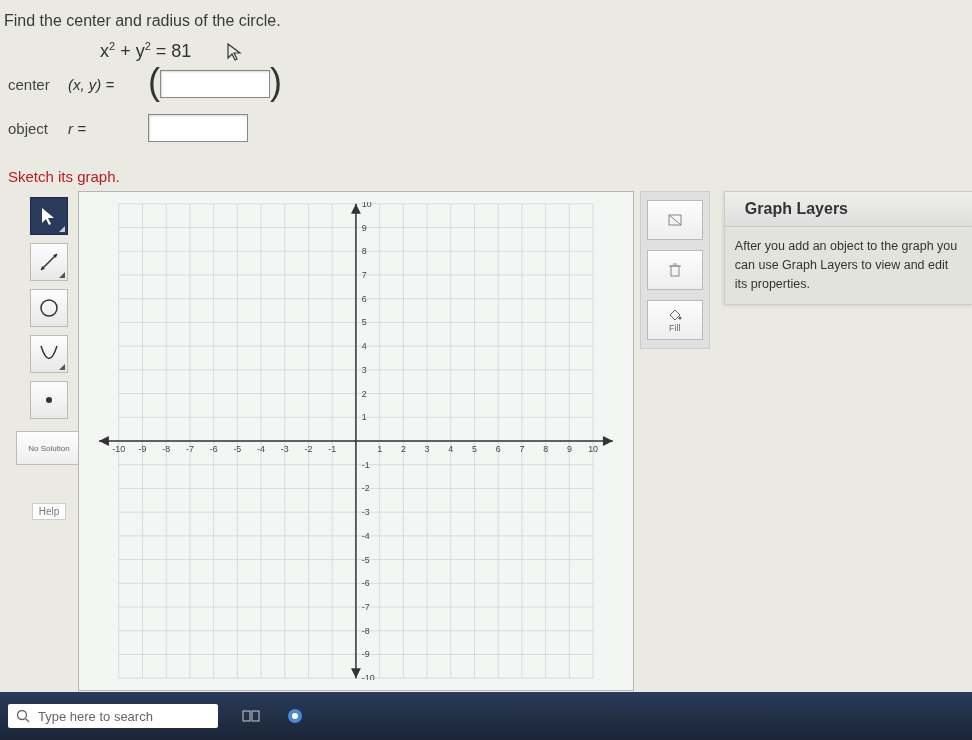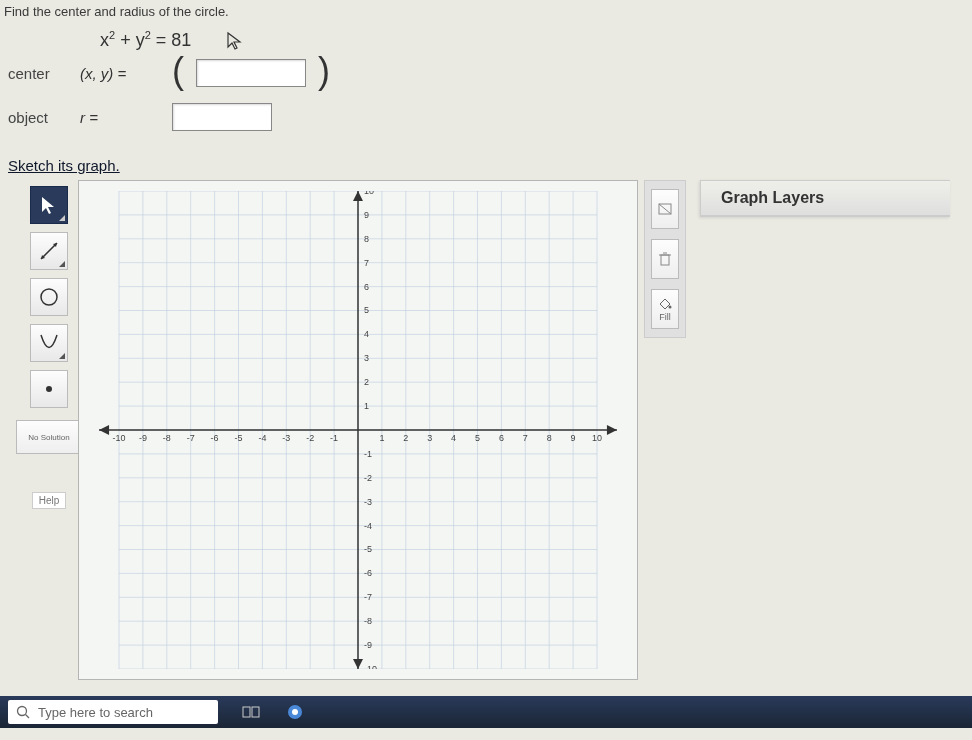--- a/index.html
+++ b/index.html
@@ -5,35 +5,35 @@
   * { box-sizing: border-box; margin: 0; padding: 0; }
   body {
     font-family: Arial, Helvetica, sans-serif;
     background: #eaeae3;
     width: 972px;
     height: 740px;
     overflow: hidden;
     position: relative;
     color: #333;
   }
-  .question-title { font-size: 13px; padding: 4px 0 10px 4px; color: #3a3a3a; font-weight: normal; }
+  .question-title { font-size: 16px; padding: 12px 0 10px 4px; color: #3a3a3a; font-weight: normal; }
   .equation-block { padding-left: 100px; font-size: 18px; color: #333; }
   sup { font-size: 11px; vertical-align: super; }
-  .input-row { display: flex; align-items: center; padding: 8px 0 8px 8px; gap: 12px; }
+  .input-row { display: flex; align-items: center; padding: 8px 0 8px 8px; gap: 0; }
   .input-label { width: 60px; font-size: 15px; color: #444; }
   .math-expr { font-style: italic; font-size: 15px; width: 80px; text-align: left; padding-right: 4px;}
   .paren { font-size: 36px; font-weight: 200; color: #333; line-height: 0.6; position: relative; top: -2px;}
   .answer-box {
     width: 110px; height: 28px;
     border: 1px solid #888;
     background: #fff;
     box-shadow: inset 1px 1px 2px rgba(0,0,0,0.15);
   }
   .answer-box.small { width: 100px; }
-  .sketch-label { padding: 18px 0 6px 8px; font-size: 15px; color: #0f172a; text-decoration: underline; }
+  .sketch-label { padding: 18px 0 6px 8px; font-size: 15px; color: #b91c1c; }
   .graph-area {
     display: flex;
     align-items: flex-start;
     padding-left: 24px;
     gap: 4px;
   }
   .toolbar {
     display: flex; flex-direction: column;
     gap: 8px;
     padding-top: 6px;
@@ -73,21 +73,21 @@
   .plot { position:absolute; left:20px; top:10px; right:20px; bottom:10px; }
   .plot svg { width:100%; height:100%; }
   .side-tools {
     display:flex; flex-direction:column; gap:10px; padding:8px 6px;
     background:#e0e0e0;
     border:1px solid #ccc;
     margin-left:2px;
     align-items:center;
   }
   .side-btn {
-    width: 28px; height: 40px;
+    width: 56px; height: 40px;
     border: 1px solid #bbb;
     background: linear-gradient(#fdfdfd,#eee);
     display:flex;flex-direction:column;align-items:center;justify-content:center;
     font-size:9px;color:#666;cursor:pointer;
     gap:2px;
   }
   .layers-panel {
     margin-left: 10px;
     width: 250px;
     background: #e8e8e3;
@@ -97,21 +97,21 @@
   }
   .layers-header {
     padding: 8px 20px;
     font-weight: bold;
     font-size: 16px;
     border-bottom: 1px solid #ccc;
     background: linear-gradient(#efefea,#dedede);
   }
   .layers-body { padding: 10px 10px; font-size: 12.5px; line-height:1.5; color:#333; background:#e3e3dd;}
   .taskbar {
-    position:absolute; left:0; bottom:12px; right:0; height:32px;
+    position:absolute; left:0; bottom:0; right:0; height:48px;
     background: linear-gradient(#2a3a5a,#1a2535);
     display:flex; align-items:center;
     padding:0 8px; gap:22px;
   }
   .search-pill {
     background: #fff;
     height: 24px; width: 210px;
     border-radius: 2px;
     display:flex; align-items:center;
     padding: 0 8px; gap:8px;
@@ -302,20 +302,21 @@
       <svg width="16" height="14">
           <path d="M3 8 L8 3 L13 8 L8 13 Z" fill="none" stroke="#666"></path>
           <circle cx="13" cy="11" r="1.5" fill="#666"></circle>
         </svg>
       <span>Fill</span>
     </div>
   </div>
 
   <div class="layers-panel">
     <div class="layers-header">Graph Layers</div>
+    <div class="layers-body">After you add an object to the graph you can use Graph Layers to view and edit its properties.</div>
   </div>
 </div>
 
 <div class="taskbar">
   <div class="search-pill">
     <svg width="14" height="14">
         <circle cx="6" cy="6" r="4.5" fill="none" stroke="#666" stroke-width="1.3"></circle>
         <line x1="9.5" y1="9.5" x2="13" y2="13" stroke="#666" stroke-width="1.3"></line>
       </svg>
     <span>Type here to search</span>

